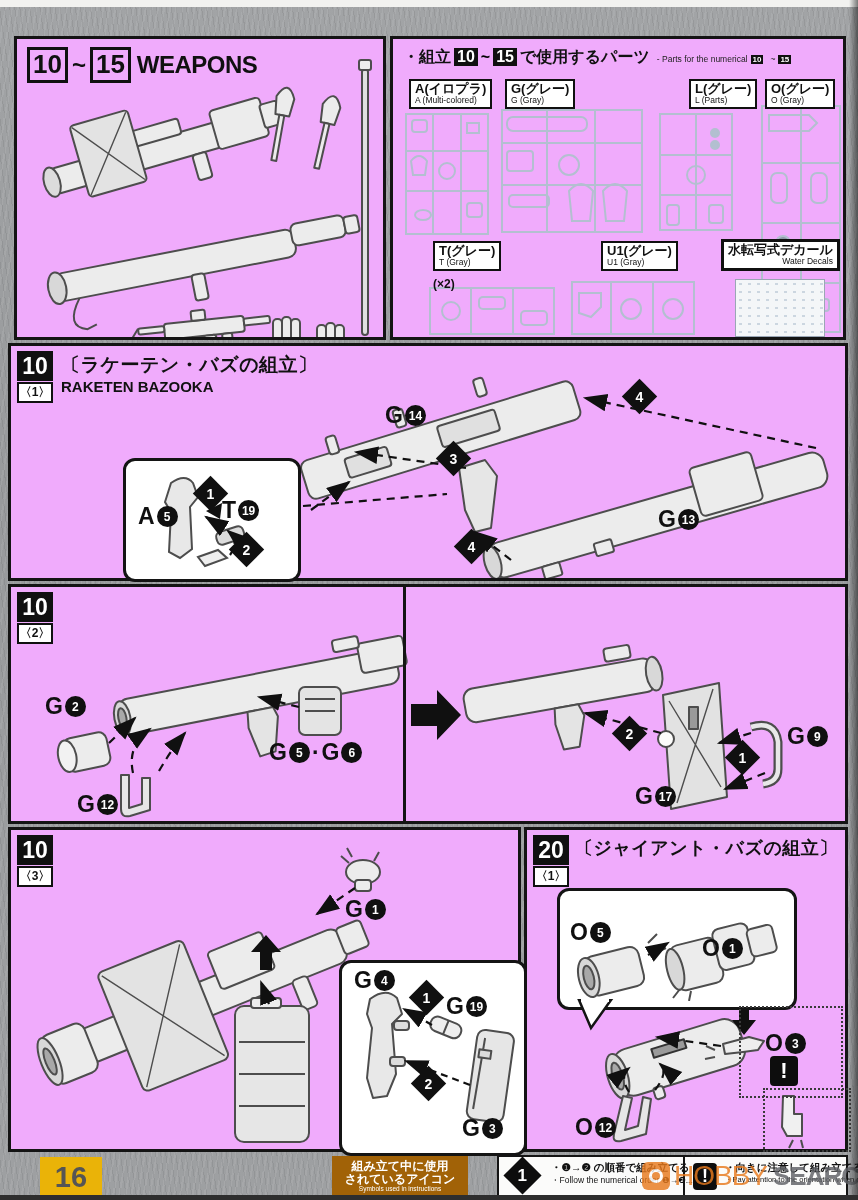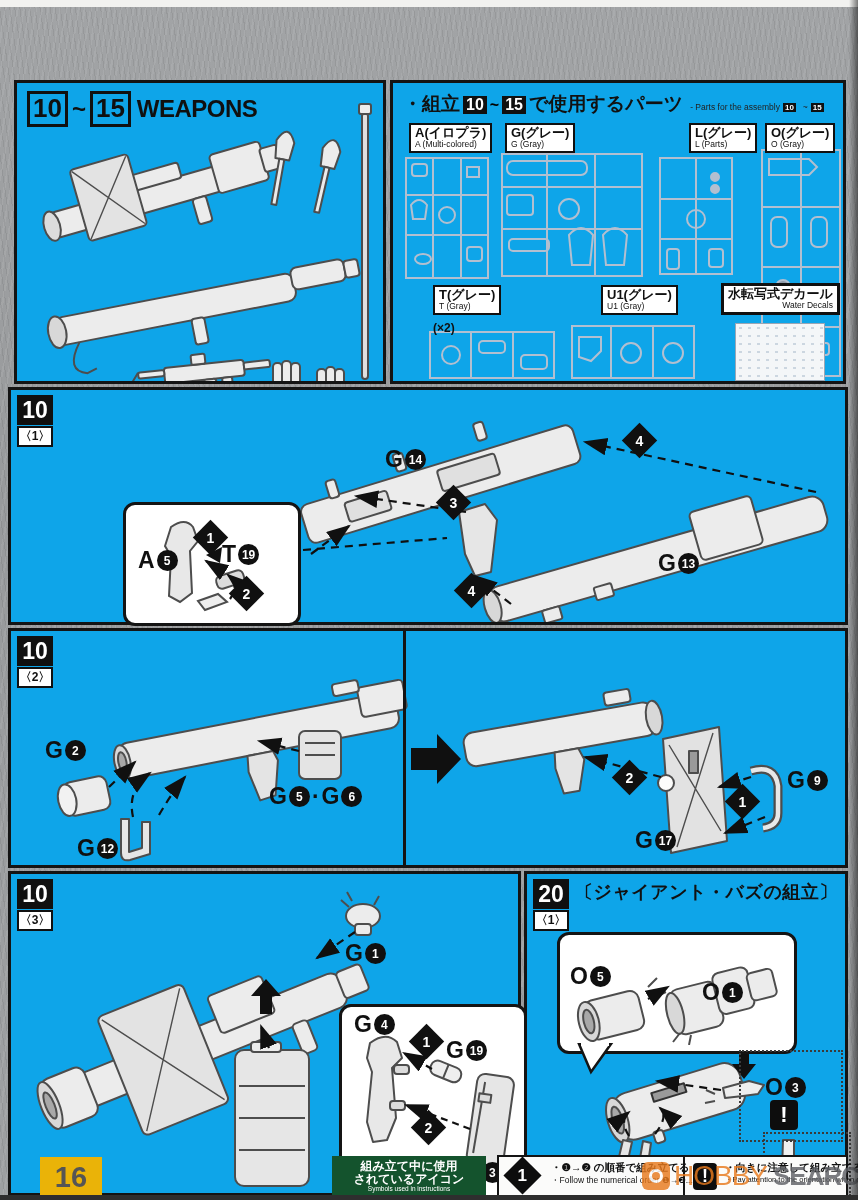--- a/index.html
+++ b/index.html
@@ -7,21 +7,21 @@
     width:858px;height:1200px;position:relative;overflow:hidden;
     font-family:"Liberation Sans",sans-serif;
     background:
       repeating-linear-gradient(100deg, rgba(255,255,255,.08) 0 2px, rgba(0,0,0,0) 2px 6px),
       repeating-linear-gradient(82deg, rgba(0,0,0,.07) 0 1px, rgba(0,0,0,0) 1px 5px),
       linear-gradient(180deg,#a2a4a6 0%,#989a9c 40%,#9ea0a2 100%);
   }
   .edge-top{position:absolute;left:0;top:0;width:858px;height:7px;background:#f2f2f0;z-index:60;}
   .edge-right{position:absolute;right:0;top:0;width:9px;height:1200px;background:linear-gradient(90deg,rgba(0,0,0,0),rgba(20,20,20,.55));z-index:60;}
   .edge-bottom{position:absolute;left:0;bottom:0;width:858px;height:5px;background:#2e2e2e;z-index:60;}
-  .panel{position:absolute;background:#0ea5e9;border:3px solid #141414;box-sizing:border-box;margin-top:44px;}
+  .panel{position:absolute;background:#f0abfc;border:3px solid #141414;box-sizing:border-box;}
   .numbox{background:#101010;color:#fff;font-weight:bold;font-size:23px;width:36px;height:30px;
     display:flex;align-items:center;justify-content:center;}
   .subbox{border:2px solid #101010;background:#fff;color:#101010;font-weight:bold;font-size:12px;
     width:32px;height:17px;display:flex;align-items:center;justify-content:center;margin-top:1px;}
   .numcol{position:absolute;display:flex;flex-direction:column;align-items:flex-start;z-index:5;}
   .title-jp{font-weight:bold;font-size:19px;color:#111;letter-spacing:.5px;white-space:nowrap;}
   .title-en{font-weight:bold;font-size:15px;color:#111;white-space:nowrap;}
   .plabel{position:absolute;display:flex;align-items:center;gap:2px;font-weight:bold;font-size:23px;color:#101010;z-index:6;}
   .badge{width:21px;height:21px;border-radius:50%;background:#101010;color:#fff;font-size:12px;font-weight:bold;
     display:flex;align-items:center;justify-content:center;line-height:1;}
@@ -29,37 +29,37 @@
     display:flex;align-items:center;justify-content:center;z-index:6;}
   .dia span{transform:rotate(-45deg);color:#fff;font-weight:bold;font-size:14px;}
   .inset{position:absolute;background:#fff;border:3px solid #141414;border-radius:12px;z-index:4;}
   .dotted{position:absolute;border:2px dotted #3a3a3a;z-index:4;}
   .dsvg{position:absolute;left:0;top:0;z-index:2;}
   .wh{position:absolute;left:10px;top:8px;display:flex;align-items:center;gap:4px;z-index:5;}
   .wh .nbx{border:3px solid #101010;font-weight:bold;font-size:26px;padding:0 3px;color:#101010;line-height:1.15;}
   .wh .tld{font-weight:bold;font-size:24px;color:#101010;}
   .wh .wt{font-weight:800;font-size:24px;color:#101010;letter-spacing:-.5px;margin-left:2px;}
   .ptitle{position:absolute;left:10px;top:8px;display:flex;align-items:baseline;gap:3px;z-index:5;}
-  .ptitle .jp{font-weight:bold;font-size:19px;color:#111;}
+  .ptitle .jp{font-weight:bold;font-size:16px;color:#111;}
   .ptitle .inv{background:#101010;color:#fff;font-weight:bold;font-size:16px;padding:0 3px;}
   .ptitle .tl{font-weight:bold;font-size:16px;}
   .ptitle .ensm{font-size:8.5px;color:#222;margin-left:4px;}
   .ptitle .invs{background:#101010;color:#fff;font-weight:bold;font-size:8px;padding:0 2px;}
   .pbox{position:absolute;border:2px solid #101010;background:#fff;padding:1px 4px;z-index:5;}
   .pbox .c{font-weight:bold;font-size:13px;color:#101010;line-height:1.1;white-space:nowrap;}
   .pbox .s{font-size:8.5px;color:#101010;line-height:1.1;white-space:nowrap;}
   .pbox.thick{border-width:3px;}
   .pnote{position:absolute;font-weight:bold;font-size:12px;color:#101010;z-index:5;}
   .runner{position:absolute;z-index:1;}
   .decal{position:absolute;background:#f4f6f8;border:1px solid #9aa6b5;z-index:1;
     background-image:radial-gradient(#ccd6e0 1.5px, rgba(0,0,0,0) 1.6px);background-size:9px 8px;}
   .vdiv{position:absolute;width:3px;background:#141414;z-index:3;}
   .pageno{position:absolute;left:40px;top:1157px;width:62px;height:40px;background:#eab308;color:#555;
     font-weight:bold;font-size:29px;display:flex;align-items:center;justify-content:center;z-index:10;}
-  .symbox{position:absolute;left:332px;top:1156px;width:154px;height:41px;background:#14532d;color:#fff;
+  .symbox{position:absolute;left:332px;top:1156px;width:136px;height:41px;background:#a16207;color:#fff;
     display:flex;flex-direction:column;align-items:center;justify-content:center;z-index:10;line-height:1.05;}
   .symbox .j{font-weight:bold;font-size:12px;}
   .symbox .e{font-size:6.5px;margin-top:1px;}
   .legend{position:absolute;left:497px;top:1155px;width:351px;height:42px;background:#fbfbfa;
     border:2px solid #141414;box-sizing:border-box;z-index:9;}
   .legend .ldiv{position:absolute;left:184px;top:0;width:2px;height:100%;background:#141414;}
   .bigdia{position:absolute;left:10px;top:5px;width:27px;height:27px;background:#0d0d0d;transform:rotate(45deg);
     display:flex;align-items:center;justify-content:center;}
   .bigdia span{transform:rotate(-45deg);color:#fff;font-weight:bold;font-size:17px;}
   .ltext{position:absolute;top:4px;color:#111;line-height:1.3;}
@@ -138,21 +138,21 @@
   </svg>
 </div>
 
 <div class="panel" style="left:390px;top:36px;width:456px;height:304px;">
   <div class="ptitle">
     <span class="jp">・組立</span>
     <span class="inv">10</span>
     <span class="tl">~</span>
     <span class="inv">15</span>
     <span class="jp">で使用するパーツ</span>
-    <span class="ensm">- Parts for the assembly</span>
+    <span class="ensm">- Parts for the numerical</span>
     <span class="invs">10</span>
     <span class="ensm">~</span>
     <span class="invs">15</span>
   </div>
 
   <div class="pbox" style="left:16px;top:40px;">
     <div class="c">A(イロプラ)</div>
       <div class="s">A (Multi-colored)</div>
   </div>
   <div class="pbox" style="left:112px;top:40px;">
@@ -259,20 +259,24 @@
         <circle cx="104" cy="30" r="10"></circle>
     </g>
   </svg>
   <div class="decal" style="left:342px;top:240px;width:88px;height:56px;"></div>
 </div>
 
 <div class="panel" style="left:8px;top:343px;width:840px;height:238px;">
   <div class="numcol" style="left:6px;top:5px;">
     <div class="numbox">10</div>
     <div class="subbox">〈1〉</div>
+  </div>
+  <div style="position:absolute;left:50px;top:6px;z-index:5;">
+    <div class="title-jp">〔ラケーテン・バズの組立〕</div>
+    <div class="title-en">RAKETEN BAZOOKA</div>
   </div>
 
   <svg class="dsvg" width="834" height="232" viewBox="0 0 834 232">
     <defs>
         <marker id="ah-a" markerWidth="12" markerHeight="10" refX="10" refY="4" orient="auto">
           <path d="M0,0 L11,4 L0,8 z" fill="#101010"></path>
         </marker>
       </defs>
     <g fill="#ececec" stroke="#4d4d4d" stroke-width="2" stroke-linejoin="round">
       <g transform="rotate(-17 430 95)">

